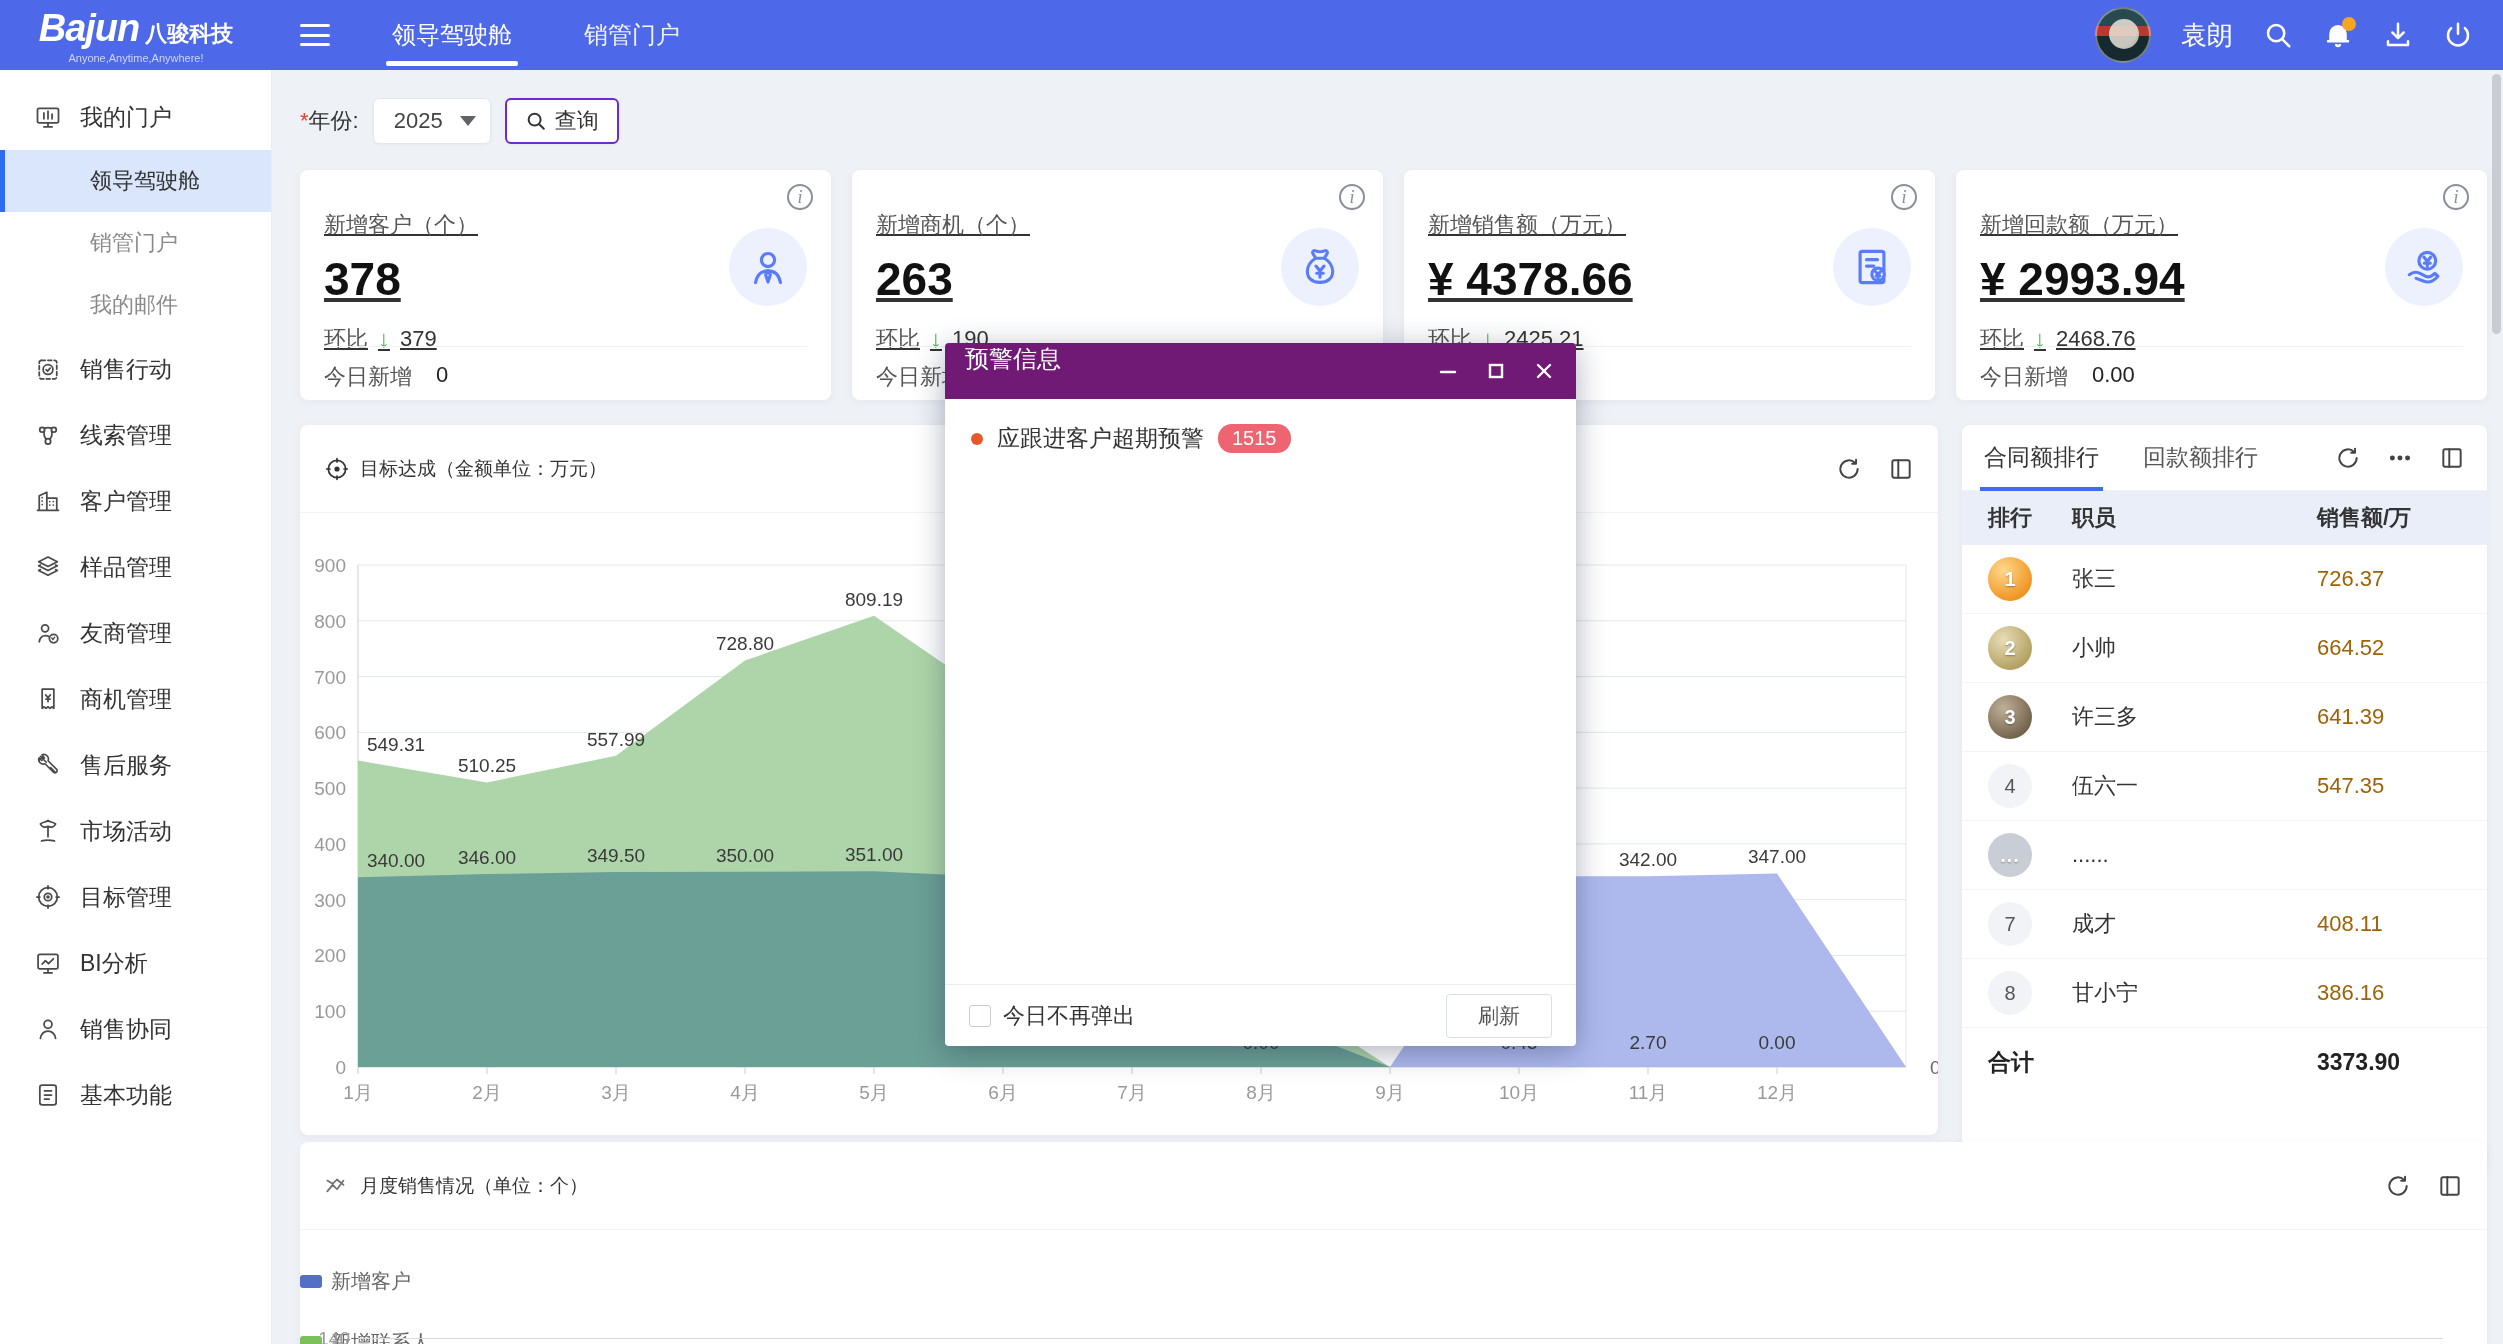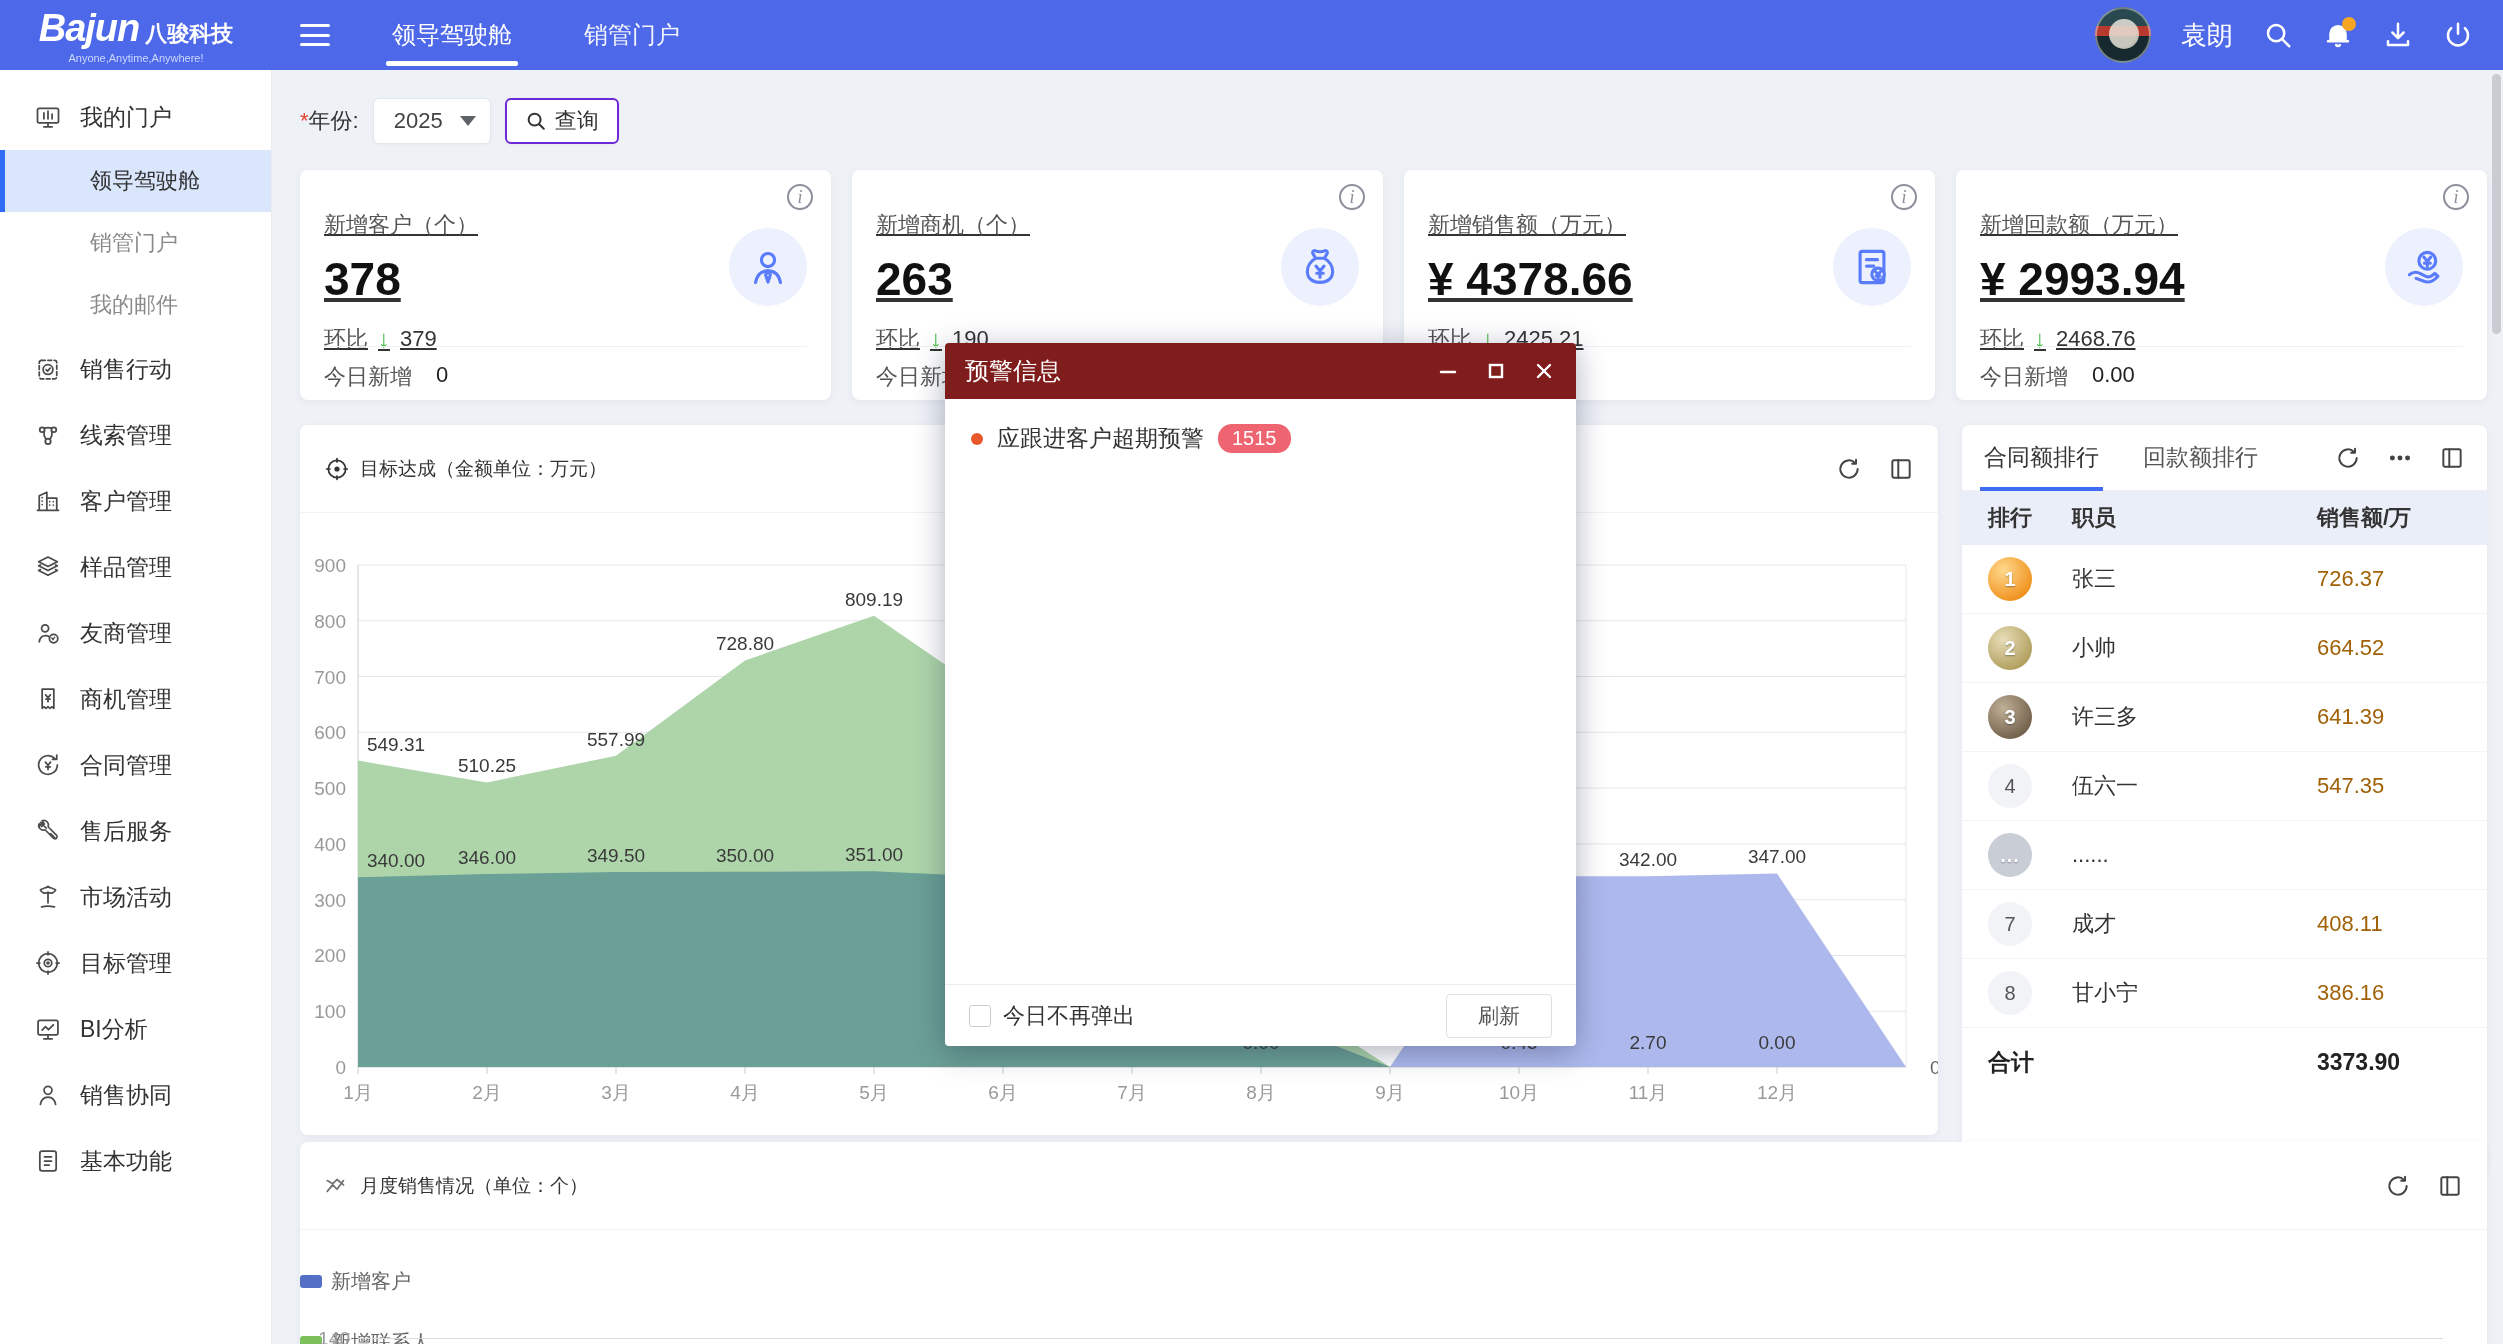--- a/index.html
+++ b/index.html
@@ -104,21 +104,21 @@
   #bottom-chart-card { left:28px; top:1072px; width:2187px; height:230px; }
   .legend-row { display:flex; justify-content:center; gap:34px; margin-top:38px;flex-direction:column; }
   .legend-item { display:flex; align-items:center; gap:9px; font-size:20px; color:#666; cursor:pointer; }
   .legend-swatch { width:22px; height:13px; border-radius:3px; }
   .baxis-line { position:absolute; left:58px; right:44px; top:196px; height:1px; background:#d9dbde; }
   .baxis-vline { position:absolute; left:58px; top:196px; bottom:0; width:1px; background:#d9dbde; }
   .baxis-tick { position:absolute; left:10px; top:186px; font-size:19px; color:#999; width:40px; text-align:right; }
 
   
   .modal { position:absolute; left:945px; top:343px; width:631px; height:703px; background:#fff; border-radius:4px; box-shadow:0 6px 30px rgba(20,30,60,.35); z-index:50; display:flex; flex-direction:column; }
-  .modal-header { height:56px; background:#7f1d1d; display:flex; align-items:center; padding:0 20px; border-radius:4px 4px 0 0; }
+  .modal-header { height:56px; background:#701a75; display:flex; padding:0 20px; border-radius:4px 4px 0 0; }
   .modal-title { color:#fff; font-size:24px; font-weight:500; }
   .modal-btns { margin-left:auto; display:flex; align-items:center; gap:24px; }
   .mbtn { width:24px; height:24px; cursor:pointer; }
   .mbtn svg { width:24px; height:24px; stroke:#fff; fill:none; stroke-width:2.4; stroke-linecap:round; }
   .modal-body { flex:1; padding:24px 26px; }
   .alert-item { display:flex; align-items:center; gap:14px; font-size:23px; color:#333; cursor:pointer; }
   .alert-dot { width:12px; height:12px; border-radius:50%; background:#e8572b; flex:0 0 auto; }
   .alert-badge { background:#ee6471; color:#fff; font-size:20px; border-radius:14px; padding:3px 14px; }
   .modal-footer { height:62px; border-top:1px solid #ececec; display:flex; align-items:center; padding:0 24px; }
   .checkbox { width:22px; height:22px; border:1px solid #c9ccd4; border-radius:3px; background:#fff; margin-right:12px; cursor:pointer; }
@@ -224,26 +224,20 @@
         <circle cx="16.8" cy="16.8" r="3.6"></circle>
         <path d="M15.2 16.1l.9 1.7 1.6-2.3" stroke-width="1.1"></path>
       </svg>
       <span>友商管理</span>
     </div>
     <div class="side-item">
       <svg viewBox="0 0 24 24">
         <path d="M7 3.5h10V20l-1.7-1.3-1.6 1.3-1.7-1.3L10.3 20l-1.6-1.3L7 20zM10 8.5l2 2.4 2-2.4M12 10.9v3.4M10.3 12.2h3.4"></path>
       </svg>
       <span>商机管理</span>
-    </div>
-    <div class="side-item">
-      <svg viewBox="0 0 24 24">
-        <path d="M20 12a8 8 0 1 1-2.3-5.6M19.5 3.5v3.6h-3.6M9.8 9.5l2.2 2.7 2.2-2.7M12 12.2v3.6M10.1 13.6h3.8"></path>
-      </svg>
-      <span>合同管理</span>
     </div>
     <div class="side-item">
       <svg viewBox="0 0 24 24">
         <path d="M5 4l5.5 5.5M4 7.5 7.5 4M14.5 14.5 19 19M6.5 2.5a4.3 4.3 0 0 1 5.6 5.6l8 8a2 2 0 0 1-2.8 2.8l-8-8a4.3 4.3 0 0 1-5.6-5.6l2.6 2.6 2.4-2.4z" transform="scale(0.92) translate(1,1)"></path>
       </svg>
       <span>售后服务</span>
     </div>
     <div class="side-item">
       <svg viewBox="0 0 24 24">
         <path d="M6.5 20.5c3.5-1 7-1 11 0M12 17V8M12 8c-2.8 1.5-5.6.3-6.5-2C8 4 10 4.6 12 3c2 1.6 4 1 6.5 3-.9 2.3-3.7 3.5-6.5 2z"></path>

